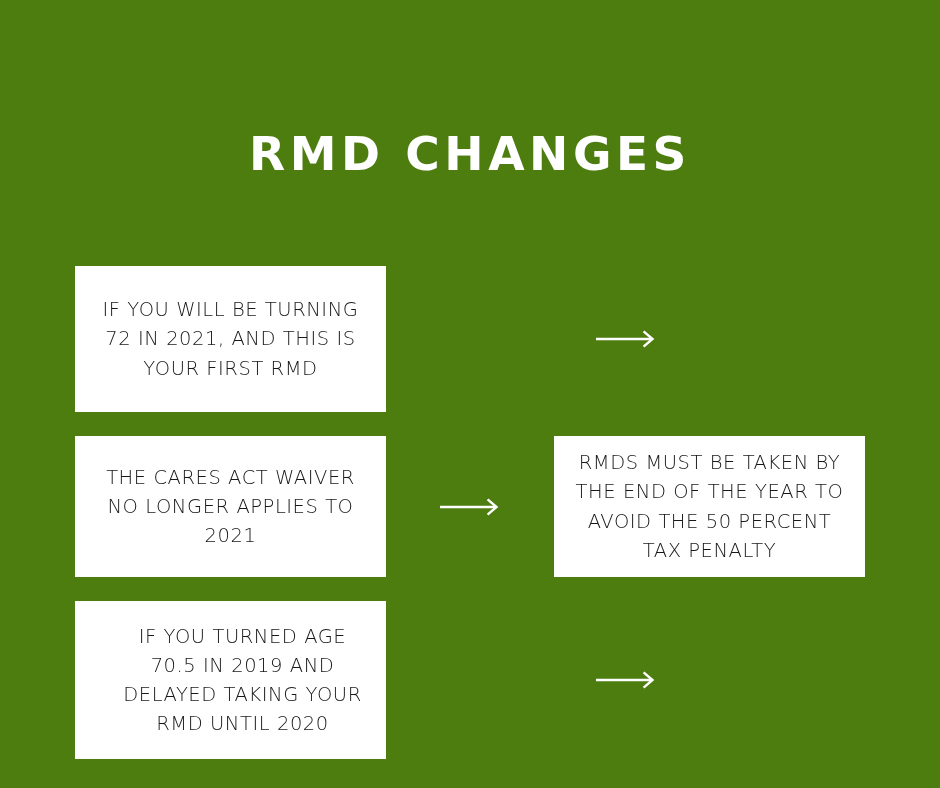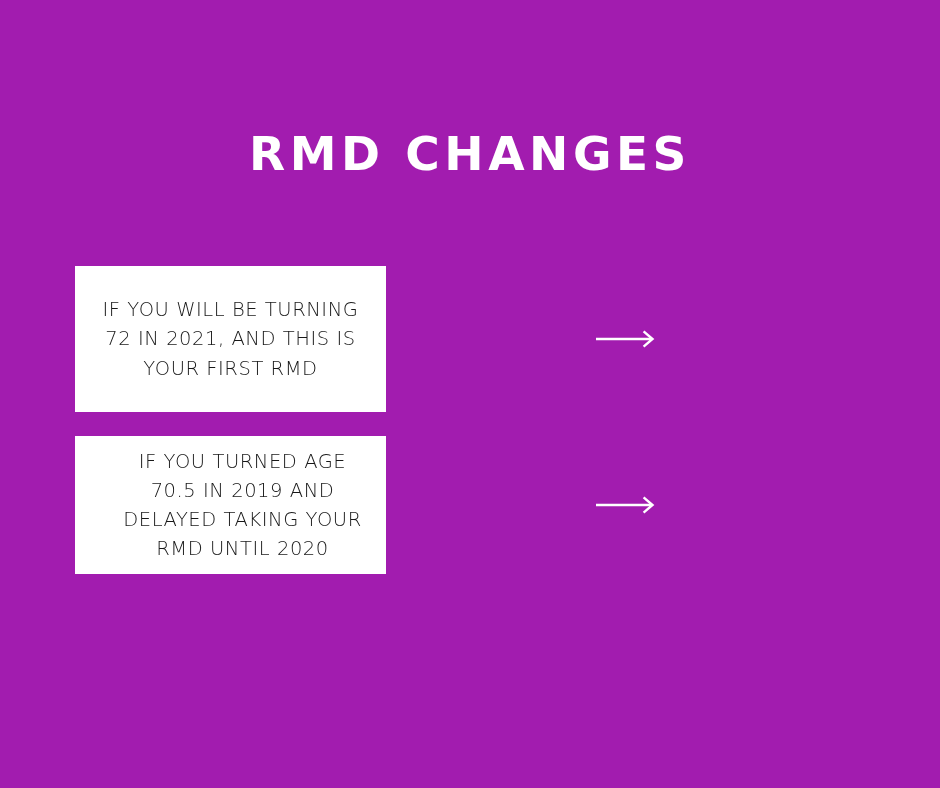--- a/index.html
+++ b/index.html
@@ -13,21 +13,21 @@
   body {
     background: #e8cdc3;
     font-family: "Liberation Sans", sans-serif;
     overflow: hidden;
   }
 
   .poster {
     position: relative;
     width: 940px;
     height: 788px;
-    background: #a21caf;
+    background: #4d7c0f;
   }
 
   
   .title {
     position: absolute;
     top: 128px;
     left: 0;
     width: 940px;
     text-align: center;
     color: #ffffff;
@@ -73,21 +73,21 @@
     font-family: "DejaVu Sans", sans-serif;
     font-size: 19.5px;
     font-weight: 300;
     letter-spacing: 0.55px;
     line-height: 1.50;
     text-transform: uppercase;
   }
 
   .row-1 .card { height: 146px; }
   .row-2 .card { height: 141px; }
-  .row-3 .card { height: 138px; padding-left: 40px; }
+  .row-3 .card { height: 158px; padding-left: 40px; }
 
   
   .connector {
     flex: 1 1 auto;
     display: flex;
     align-items: center;
     justify-content: center;
   }
 
   .arrow-icon {
@@ -122,20 +122,34 @@
         <span class="card-text">IF YOU WILL BE TURNING 72 IN 2021, AND THIS IS YOUR FIRST RMD</span>
       </div>
       <div class="connector">
         <svg class="arrow-icon" viewBox="0 0 62 18">
           <line x1="1" y1="9" x2="57" y2="9"></line>
           <polyline points="49.5,2.2 57.5,9 49.5,15.8"></polyline>
         </svg>
       </div>
     </div>
 
+    <div class="flow-row row-2">
+      <div class="card">
+        <span class="card-text">THE CARES ACT WAIVER NO LONGER APPLIES TO 2021</span>
+      </div>
+      <div class="connector">
+        <svg class="arrow-icon" viewBox="0 0 62 18">
+          <line x1="1" y1="9" x2="57" y2="9"></line>
+          <polyline points="49.5,2.2 57.5,9 49.5,15.8"></polyline>
+        </svg>
+      </div>
+      <div class="card">
+        <span class="card-text">RMDS MUST BE TAKEN BY THE END OF THE YEAR TO AVOID THE 50 PERCENT TAX PENALTY</span>
+      </div>
+    </div>
 
     <div class="flow-row row-3">
       <div class="card">
         <span class="card-text">IF YOU TURNED AGE 70.5 IN 2019 AND DELAYED TAKING YOUR RMD UNTIL 2020</span>
       </div>
       <div class="connector">
         <svg class="arrow-icon" viewBox="0 0 62 18">
           <line x1="1" y1="9" x2="57" y2="9"></line>
           <polyline points="49.5,2.2 57.5,9 49.5,15.8"></polyline>
         </svg>

